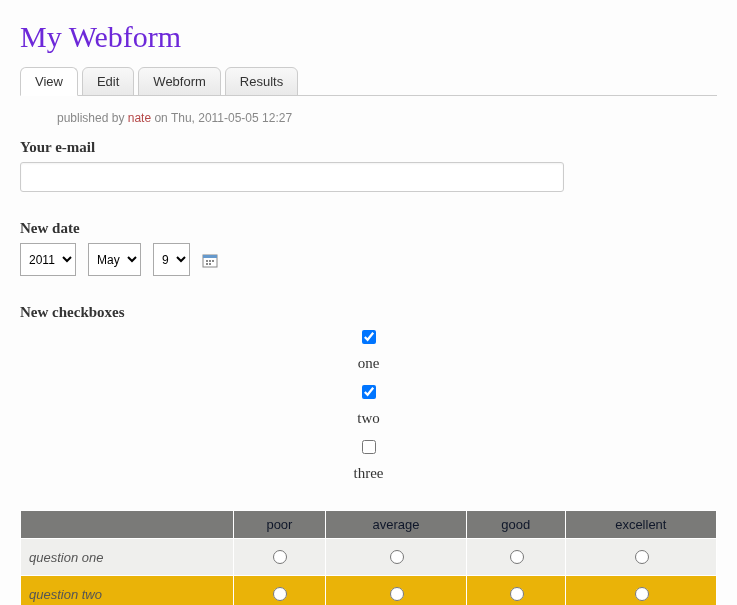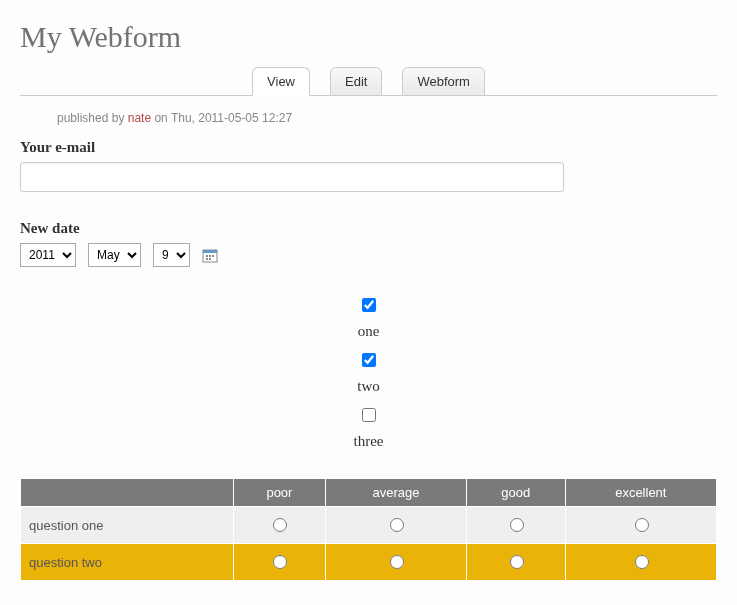--- a/index.html
+++ b/index.html
@@ -6,29 +6,28 @@
     font-family: Georgia, "Times New Roman", serif;
     background: #fdfdfd;
     margin: 0;
     padding: 20px;
     color: #333;
   }
   .page-title {
     font-size: 30px;
     font-weight: normal;
     margin: 0 0 12px 0;
-    color: #737373;
+    color: #6d28d9;
     font-family: Georgia, serif;
   }
   .tabs {
     display: flex;
     border-bottom: 1px solid #ccc;
-    gap: 20px;
+    gap: 4px;
     margin-bottom: 15px;
-    justify-content: center;
   }
   .tab {
     font-family: "Helvetica Neue", Arial, sans-serif;
     font-size: 13px;
     padding: 6px 14px;
     background: linear-gradient(#f8f8f8, #e9e9e9);
     border: 1px solid #ccc;
     border-radius: 6px 6px 0 0;
     position: relative;
     top: 1px;
@@ -66,21 +65,21 @@
     border: 1px solid #ccc;
     border-radius: 3px;
     font-size: 13px;
     padding: 2px 6px;
     box-shadow: inset 0 1px 2px rgba(0,0,0,0.05);
   }
   select {
     font-family: "Helvetica Neue", Arial, sans-serif;
     font-size: 12px;
     padding: 2px 4px;
-    height: 24px;
+    height: 33px;
     border: 1px solid #aaa;
     background: #fff;
     margin-right: 6px;
   }
   .date-row {
     display: flex;
     align-items: center;
     gap: 6px;
   }
   .cal-icon {
@@ -103,56 +102,58 @@
     height: 14px;
   }
   table.grid {
     width: 100%;
     border-collapse: collapse;
     font-family: "Helvetica Neue", Arial, sans-serif;
     font-size: 13px;
   }
   table.grid th {
     background: #7a7a78;
-    color: #ffffff;
+    color: #0f172a;
     font-weight: normal;
     padding: 6px;
     text-align: center;
     border: 1px solid #fff;
   }
   table.grid th:first-child {
     width: 200px;
   }
   table.grid td {
     background: #efefed;
     padding: 8px;
     text-align: center;
     border: 1px solid #fff;
     color: #555;
   }
   table.grid td:first-child {
     text-align: left;
+    font-style: italic;
   }
   table.grid tr.even td {
     background: #eab308;
   }
   input[type="radio"] {
     width: 14px;
     height: 14px;
   }
 </style>
 </head>
 <body>
 
 <h1 class="page-title">My Webform</h1>
 
 <div class="tabs">
   <div class="tab active">View</div>
   <div class="tab">Edit</div>
   <div class="tab">Webform</div>
+  <div class="tab">Results</div>
 </div>
 
 <div class="meta">
   <span>published by </span><a href="#">nate</a><span> on Thu, 2011-05-05 12:27</span>
 </div>
 
 <div class="form-item">
   <label class="form-label">Your e-mail</label>
   <input type="text" value="" style="">
 </div>
@@ -171,20 +172,21 @@
         <rect x="7" y="8" width="2" height="2" fill="#888"></rect>
         <rect x="10" y="8" width="2" height="2" fill="#888"></rect>
         <rect x="4" y="11" width="2" height="2" fill="#888"></rect>
         <rect x="7" y="11" width="2" height="2" fill="#888"></rect>
       </svg>
     </span>
   </div>
 </div>
 
 <div class="form-item">
+  <label class="form-label">New checkboxes</label>
   <div class="checkboxes">
     <label>
       <input type="checkbox" checked="" style="">
       <span>one</span>
     </label>
     <label>
       <input type="checkbox" checked="" style="">
       <span>two</span>
     </label>
     <label>

